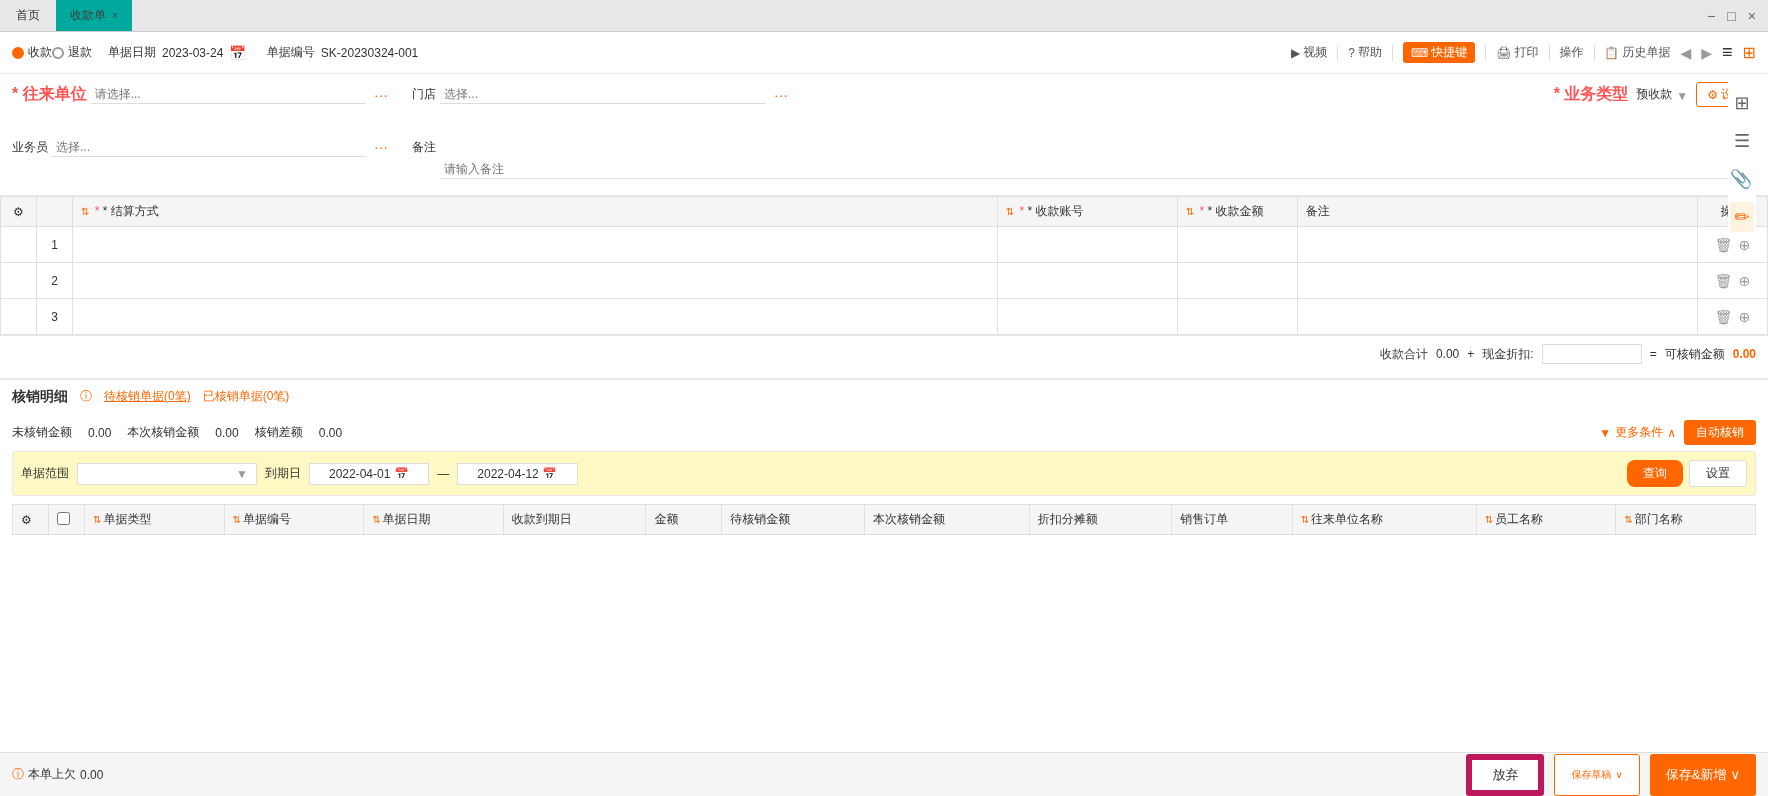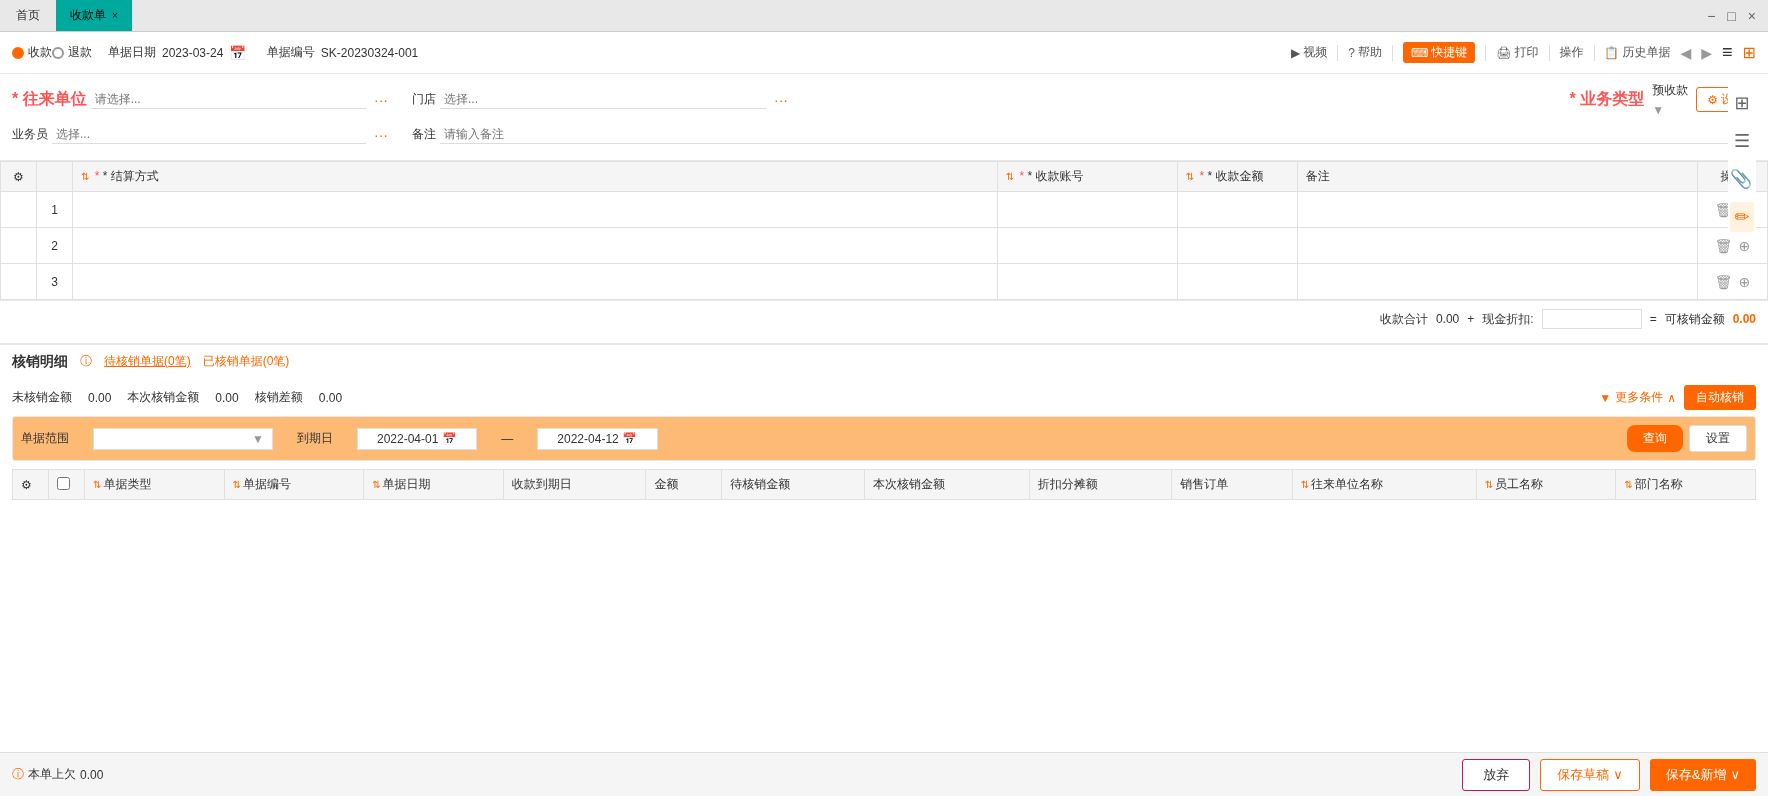--- a/index.html
+++ b/index.html
@@ -1,21 +1,21 @@
 <!DOCTYPE html>
 <html><head>
   <meta charset="utf-8">
   <style>
     * { box-sizing: border-box; margin: 0; padding: 0; }
     body { font-family: 'Microsoft YaHei', Arial, sans-serif; font-size: 12px; background: #f0f0f0; color: #333; height: 796px; overflow: hidden; }
 
     
     .tab-bar { display: flex; align-items: center; background: #e8e8e8; height: 32px; border-bottom: 1px solid #ccc; }
     .tab-home { background: #e8e8e8; padding: 0 16px; height: 100%; display: flex; align-items: center; color: #333; cursor: pointer; font-size: 12px; }
-    .tab-active { background: #00a99d; color: #000000; padding: 0 14px; height: 100%; display: flex; align-items: center; cursor: pointer; font-size: 12px; }
+    .tab-active { background: #00a99d; color: #404040; padding: 0 14px; height: 100%; display: flex; align-items: center; cursor: pointer; font-size: 12px; }
     .tab-close { margin-left: 6px; cursor: pointer; font-size: 10px; }
     .tab-bar-right { margin-left: auto; display: flex; align-items: center; padding-right: 8px; gap: 4px; }
     .tab-bar-right span { cursor: pointer; color: #666; font-size: 14px; padding: 2px 4px; }
 
     
     .main-wrapper { background: white; height: calc(796px - 32px); display: flex; flex-direction: column; overflow: hidden; }
 
     
     .toolbar { display: flex; align-items: center; padding: 6px 12px; border-bottom: 1px solid #e8e8e8; background: white; height: 42px; }
     .radio-group { display: flex; align-items: center; margin-right: 16px; }
@@ -36,21 +36,21 @@
     .view-icon-active { cursor: pointer; color: #f60; font-size: 16px; }
 
     
     .form-area { padding: 8px 12px; background: white; border-bottom: 1px solid #e8e8e8; }
     .form-row { display: flex; align-items: center; margin-bottom: 8px; gap: 0; }
     .form-field { display: flex; align-items: center; flex: 1; gap: 4px; }
     .form-field-label { color: #f55; font-size: 16px; white-space: nowrap; font-weight: bold; }
     .form-field-label-normal { color: #333; font-size: 12px; white-space: nowrap; }
     .form-input { flex: 1; border: none; border-bottom: 1px solid #ddd; padding: 2px 4px; font-size: 12px; color: #999; outline: none; min-width: 0; }
     .form-more { color: #f60; cursor: pointer; font-size: 14px; padding: 0 4px; }
-    .form-select { display: flex; align-items: flex-start; gap: 4px; flex-direction: column; }
+    .form-select { display: flex; align-items: flex-end; gap: 4px; }
     .form-select-value { font-size: 12px; color: #333; }
     .form-select-arrow { color: #999; cursor: pointer; }
     .form-settings-btn { border: 1px solid #f60; color: #f60; padding: 3px 10px; border-radius: 3px; cursor: pointer; font-size: 12px; background: white; display: flex; align-items: center; gap: 3px; }
 
     
     .table-section { flex: 0 0 auto; }
     .data-table { width: 100%; border-collapse: collapse; background: white; }
     .data-table th { background: #f5f5f5; border: 1px solid #e0e0e0; padding: 6px 8px; font-size: 12px; font-weight: normal; color: #333; text-align: left; }
     .data-table td { border: 1px solid #e0e0e0; padding: 6px 8px; font-size: 12px; color: #333; height: 36px; }
     .data-table .col-setting { width: 36px; text-align: center; }
@@ -74,42 +74,42 @@
     .verify-info-icon { color: #f60; cursor: pointer; }
     .verify-tab { display: flex; align-items: center; gap: 4px; cursor: pointer; }
     .verify-tab-text { color: #f60; font-size: 12px; }
     .verify-tab-underline { text-decoration: underline; }
     .verify-stats { display: flex; align-items: center; gap: 16px; font-size: 12px; color: #333; padding: 6px 0; }
     .verify-stat-label { color: #333; }
     .verify-stat-value { color: #333; }
     .verify-filter-right { margin-left: auto; display: flex; align-items: center; gap: 8px; }
     .filter-btn { display: flex; align-items: center; gap: 4px; color: #f60; cursor: pointer; font-size: 12px; }
     .auto-btn { background: #f60; color: white; padding: 4px 12px; border: none; border-radius: 3px; cursor: pointer; font-size: 12px; }
-    .filter-form { display: flex; align-items: center; gap: 24px; font-size: 12px; background: #fdba74; padding: 8px; border: 1px solid #e8e8e8; border-radius: 3px; margin-bottom: 8px; }
+    .filter-form { display: flex; align-items: center; gap: 8px; font-size: 12px; background: #fef9c3; padding: 8px; border: 1px solid #e8e8e8; border-radius: 3px; margin-bottom: 8px; }
     .filter-label { color: #333; white-space: nowrap; }
     .filter-select { display: flex; align-items: center; gap: 4px; border: 1px solid #ddd; padding: 3px 8px; background: white; min-width: 150px; }
     .filter-select-arrow { color: #999; margin-left: auto; }
     .filter-date { border: 1px solid #ddd; padding: 3px 19px; background: white; display: flex; align-items: center; gap: 4px; }
     .query-btn { background: #f60; color: white; padding: 4px 16px; border: none; border-radius: 8px; cursor: pointer; font-size: 12px; }
     .settings-btn2 { background: white; color: #333; padding: 4px 16px; border: 1px solid #ddd; border-radius: 3px; cursor: pointer; font-size: 12px; }
 
     
     .bottom-table { width: 100%; border-collapse: collapse; }
     .bottom-table th { background: #f5f5f5; border: 1px solid #e0e0e0; padding: 6px 8px; font-size: 12px; font-weight: normal; color: #333; text-align: left; white-space: nowrap; }
     .checkbox-cell { text-align: center; }
     .th-sort { display: flex; align-items: center; gap: 2px; }
     .sort-icon { color: #f60; font-size: 10px; }
 
     
     .footer { display: flex; align-items: center; padding: 8px 12px; background: #f5f5f5; border-top: 1px solid #e0e0e0; height: 44px; }
     .footer-left { display: flex; align-items: center; gap: 4px; font-size: 12px; }
     .footer-info-icon { color: #f60; cursor: pointer; }
     .footer-right { margin-left: auto; display: flex; gap: 10px; }
-    .btn-abandon { background: white; color: #333; border: 1px solid #be185d; padding: 6px 20px; border-radius: 3px; cursor: pointer; font-size: 13px; }
-    .btn-save-draft { background: white; color: #f60; border: 1px solid #f60; padding: 6px 16px; border-radius: 3px; cursor: pointer; font-size: 13px; display: flex; align-items: center; gap: 4px; }
+    .btn-abandon { background: white; color: #333; border: 6px solid #be185d; padding: 6px 20px; border-radius: 3px; cursor: pointer; font-size: 13px; }
+    .btn-save-draft { background: white; color: #f60; border: 1px solid #f60; padding: 6px 16px; border-radius: 3px; cursor: pointer; font-size: 10px; display: flex; align-items: center; gap: 4px; }
     .btn-save-new { background: #f60; color: white; border: none; padding: 6px 16px; border-radius: 3px; cursor: pointer; font-size: 13px; display: flex; align-items: center; gap: 4px; }
 
     
     .right-sidebar { position: fixed; right: 0; top: 32px; width: 28px; background: white; border-left: 1px solid #e0e0e0; display: flex; flex-direction: column; align-items: center; padding-top: 8px; gap: 16px; height: calc(796px - 32px - 44px); }
     .sidebar-icon { color: #666; cursor: pointer; font-size: 16px; padding: 4px; }
     .sidebar-icon-active { color: #f60; cursor: pointer; font-size: 16px; padding: 4px; background: #fff3e0; border-radius: 3px; }
   </style>
 </head>
 <body>
 
@@ -217,21 +217,21 @@
 
       <div class="form-field" style="max-width:380px;">
         <span class="form-field-label-normal">业务员</span>
         <input class="form-input" type="text" placeholder="选择..." style="">
         <span class="form-more">···</span>
       </div>
 
 
       <div class="form-field" style="margin-left:20px; flex:1;">
         <span class="form-field-label-normal">备注</span>
-        <input class="form-input" type="text" style="flex: 1 1 0%;" placeholder="请输入备注">
+        <input class="form-input" type="text" style="flex: 1 1 0%; margin-top: 45px;" placeholder="请输入备注">
       </div>
     </div>
   </div>
 
   <div class="table-section" style="padding: 0 0; overflow: hidden;">
     <table class="data-table" style="margin:0;">
       <thead>
         <tr>
           <th class="col-setting">
             <span>⚙</span>

